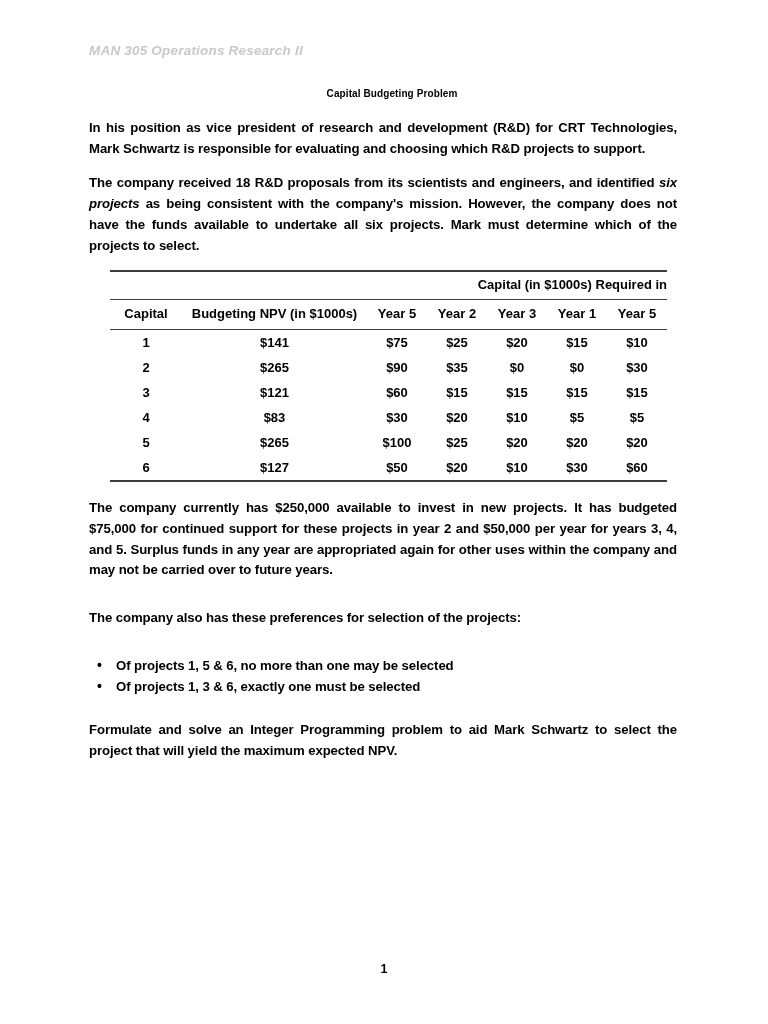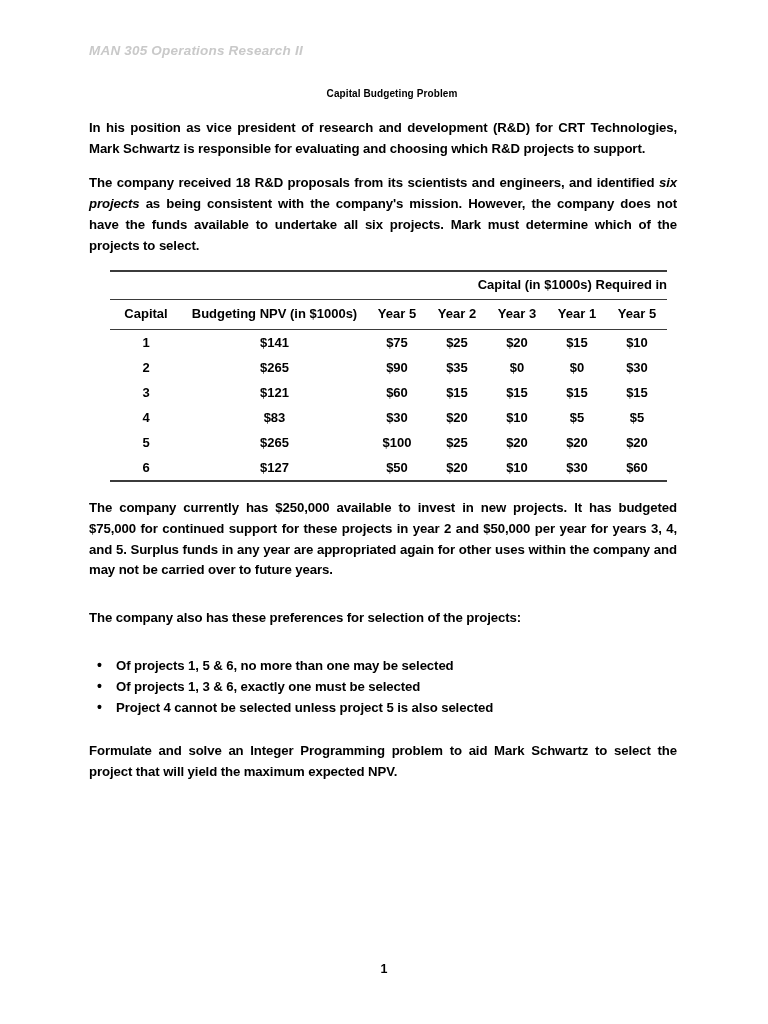--- a/index.html
+++ b/index.html
@@ -265,21 +265,20 @@
 
     <div class="spacer-sm"></div>
 
     <p class="body-text">The company also has these preferences for selection of the projects:</p>
 
     <div class="spacer-sm"></div>
 
     <ul class="prefs">
       <li>Of projects 1, 5 &amp; 6, no more than one may be selected</li>
       <li>Of projects 1, 3 &amp; 6, exactly one must be selected</li>
-      <li>Project 4 cannot be selected unless project 5 is also selected</li>
     </ul>
 
     <div class="spacer-md"></div>
 
     <p class="body-text last-para">Formulate and solve an Integer Programming problem to aid Mark Schwartz to select the project that will yield the maximum expected NPV.</p>
 
   </div>
 
   <div class="page-number">1</div>
 

